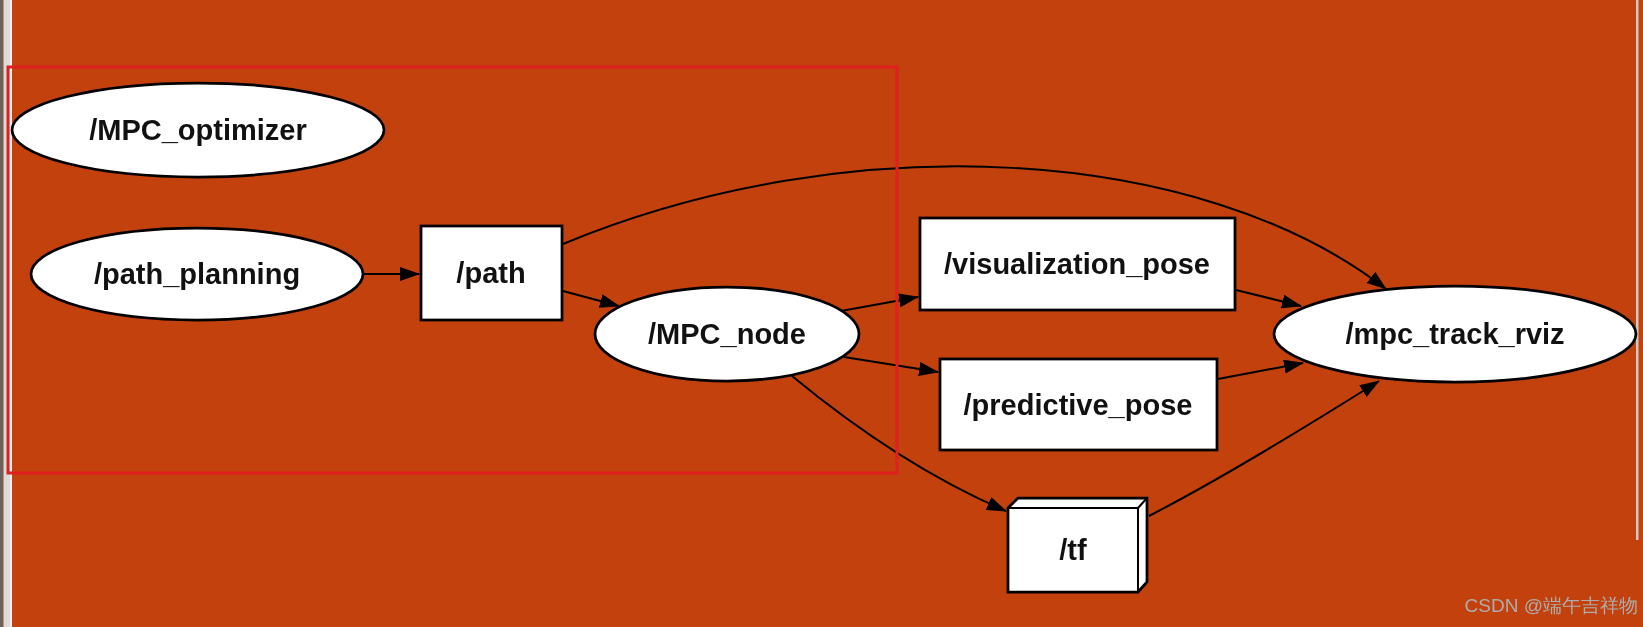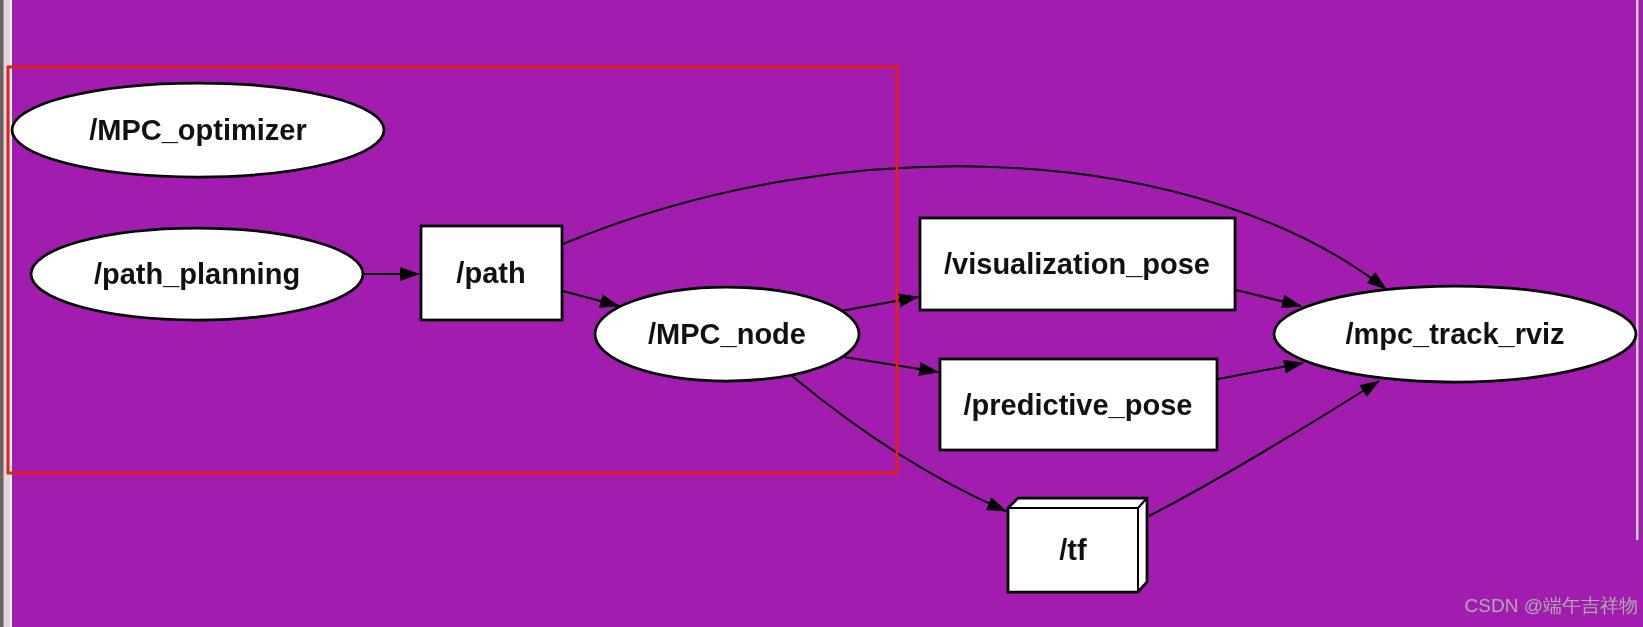--- a/index.html
+++ b/index.html
@@ -8,21 +8,21 @@
     background: #ffffff;
     width: 1643px;
     height: 627px;
     overflow: hidden;
     font-family: "Liberation Sans", sans-serif;
   }
   .stage {
     position: relative;
     width: 1643px;
     height: 627px;
-    background: #a21caf;
+    background: #c2410c;
   }
   svg { display: block; }
   .node-shape {
     fill: #ffffff;
     stroke: #000000;
     stroke-width: 2.75;
   }
   .edge {
     fill: none;
     stroke: #000000;

